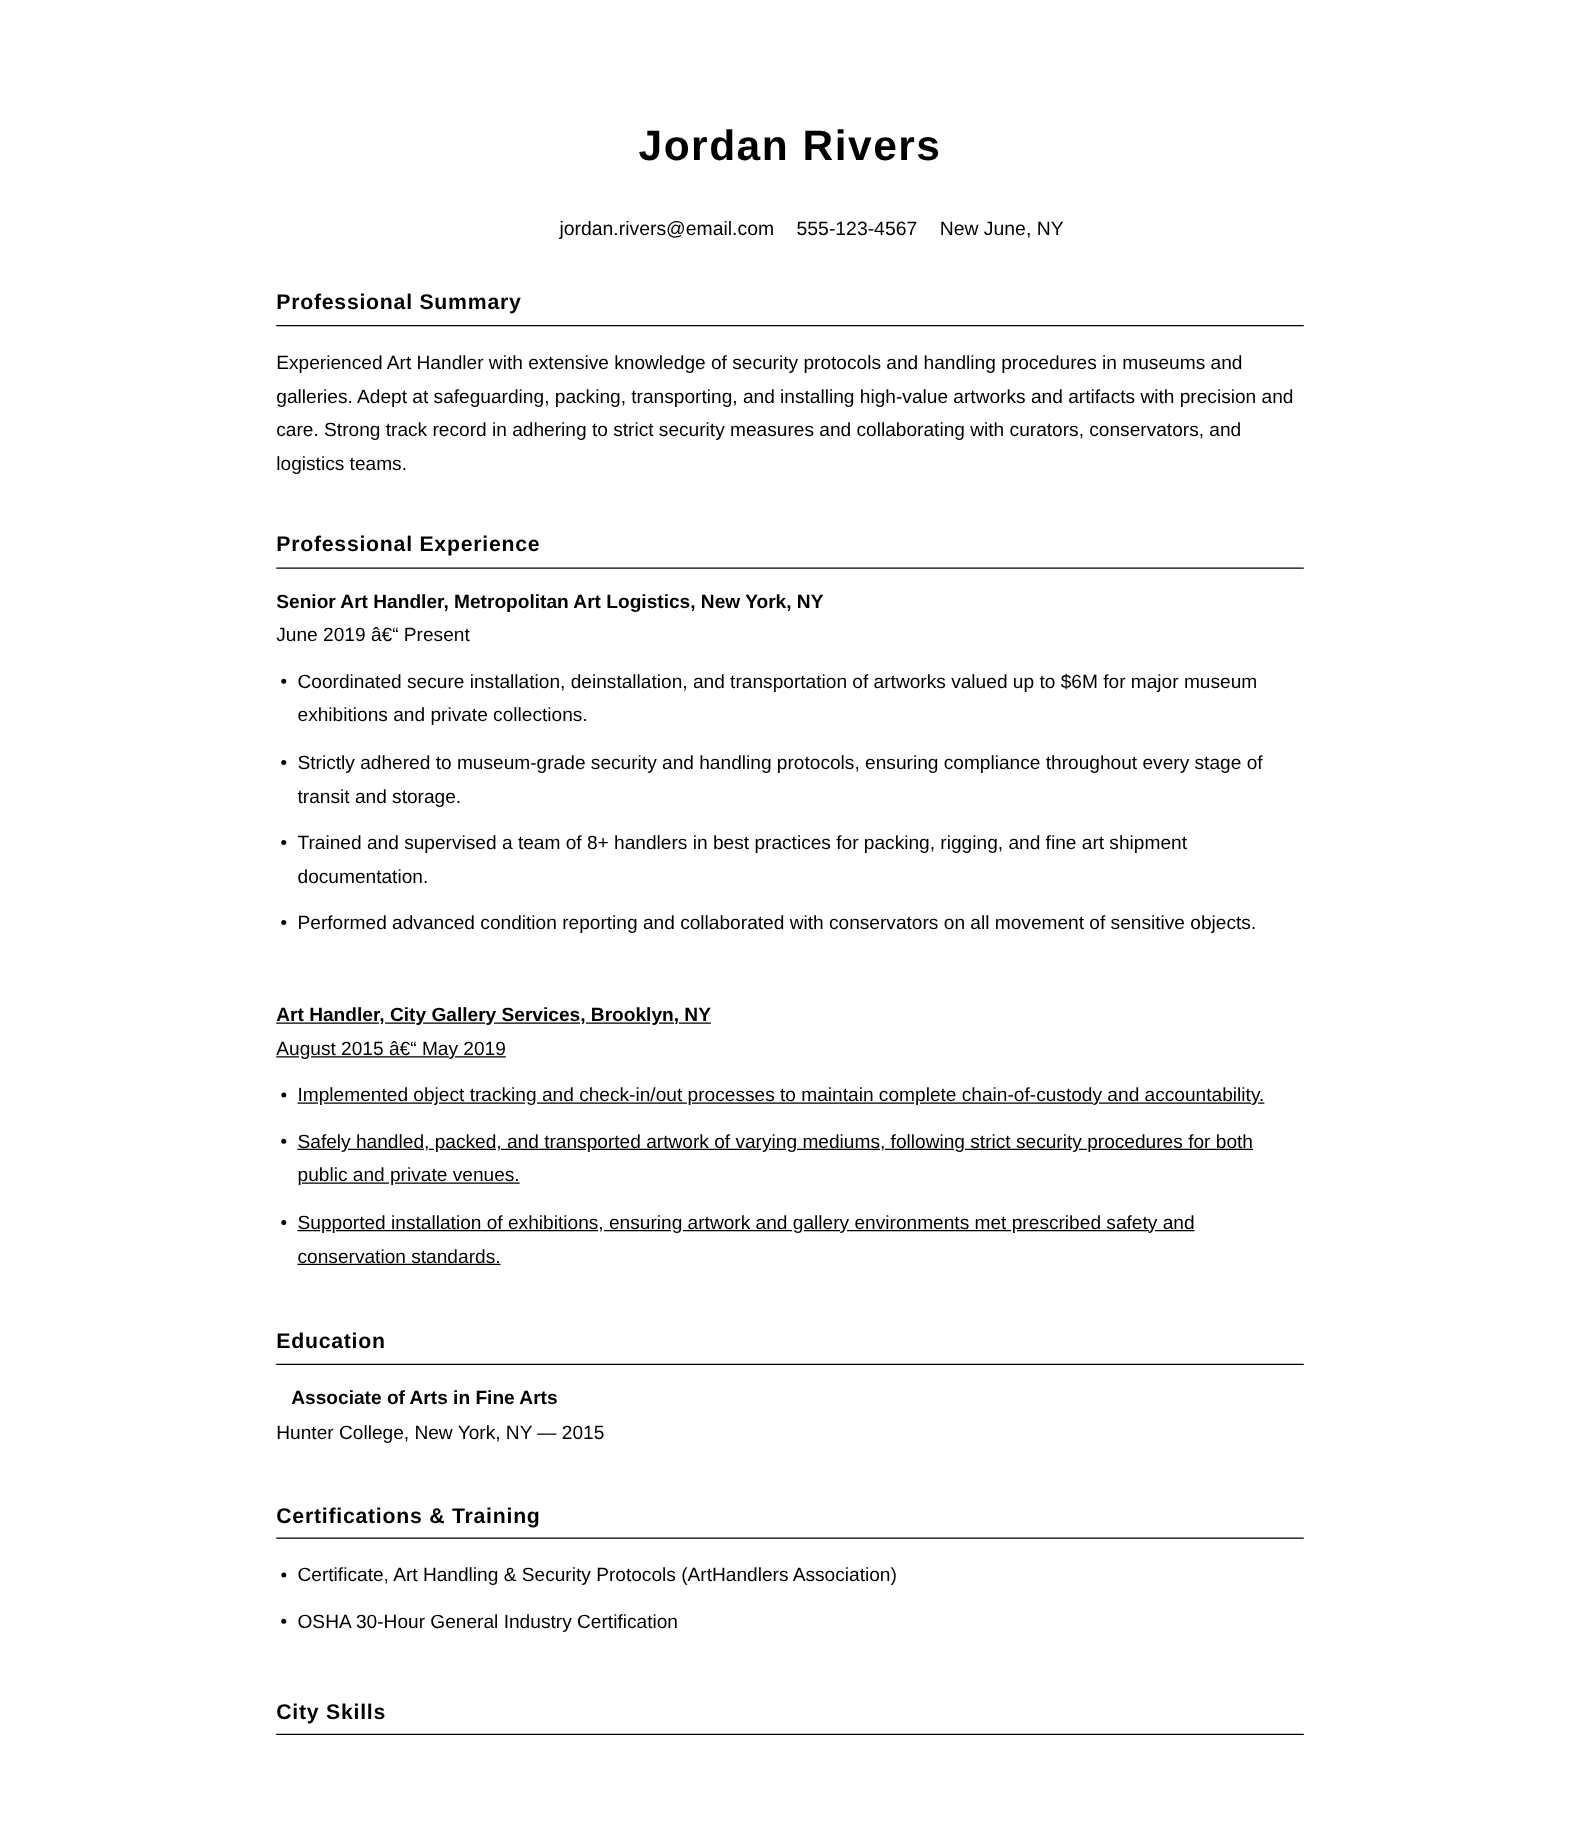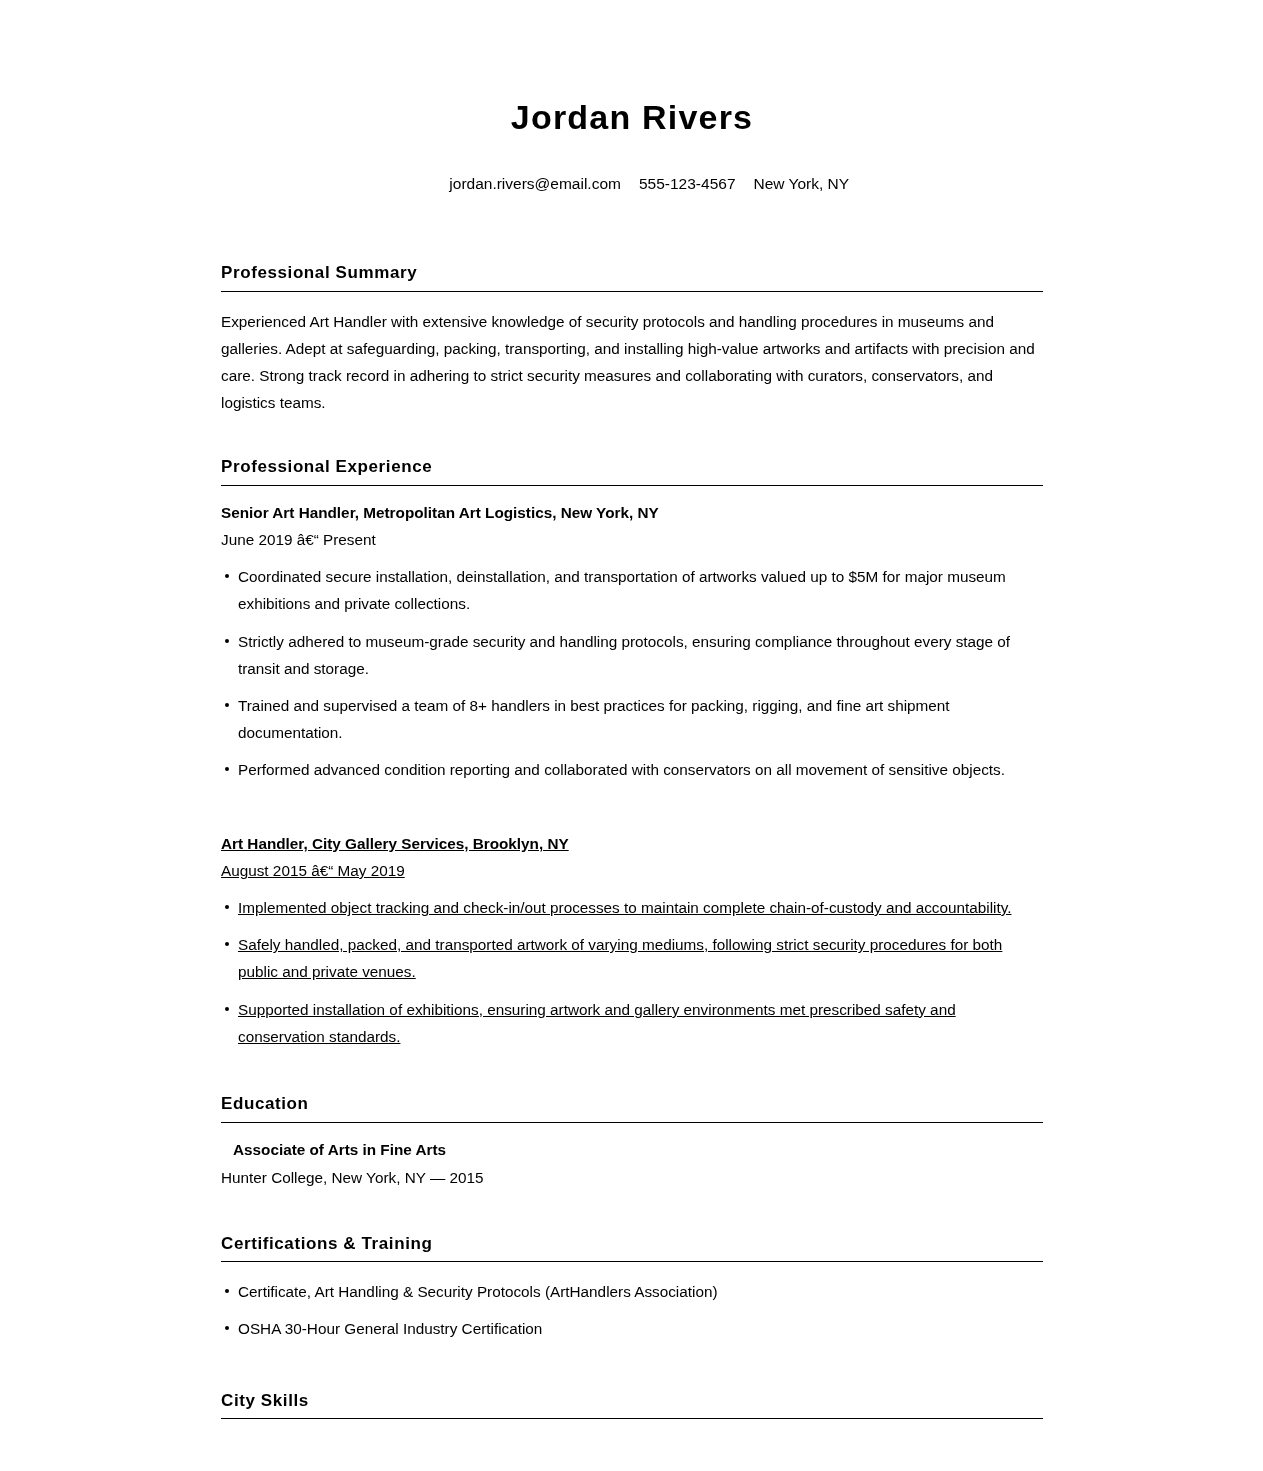--- a/index.html
+++ b/index.html
@@ -135,54 +135,54 @@
     font-size: 15.3px;
     line-height: 1.45;
     margin: 0;
   }
 
   .section-empty-body {
     min-height: 2px;
   }
 
   
-  .section.summary { margin-top: 51px; }
+  .section.summary { margin-top: 20px; }
   .section.experience { margin-top: 41px; }
   .section.education { margin-top: 44px; }
   .section.certifications { margin-top: 45px; }
   .section.skills { margin-top: 48px; }
 </style>
 </head>
 <body>
 
 <div class="page">
   <div class="content">
 
     <div class="header">
       <h1 class="name">Jordan Rivers</h1>
       <div class="contact">
-        <span>jordan.rivers@email.com</span><span class="contact-sep"></span><span>555-123-4567</span><span class="contact-sep"></span><span>New York, NY</span>
+        <span>jordan.rivers@email.com</span><span class="contact-sep"></span><span>555-123-4567</span><span class="contact-sep"></span><span>New June, NY</span>
       </div>
     </div>
 
     <div class="section summary">
       <h2 class="section-title">Professional Summary</h2>
       <hr class="rule">
       <p class="para">Experienced Art Handler with extensive knowledge of security protocols and handling procedures in museums and galleries. Adept at safeguarding, packing, transporting, and installing high-value artworks and artifacts with precision and care. Strong track record in adhering to strict security measures and collaborating with curators, conservators, and logistics teams.</p>
     </div>
 
     <div class="section experience">
       <h2 class="section-title">Professional Experience</h2>
       <hr class="rule">
 
       <div class="job">
         <p class="job-title">Senior Art Handler, Metropolitan Art Logistics, New York, NY</p>
         <p class="job-dates">June 2019 â€“ Present</p>
         <ul class="bullets">
-          <li>Coordinated secure installation, deinstallation, and transportation of artworks valued up to $5M for major museum exhibitions and private collections.</li>
+          <li>Coordinated secure installation, deinstallation, and transportation of artworks valued up to $6M for major museum exhibitions and private collections.</li>
           <li>Strictly adhered to museum-grade security and handling protocols, ensuring compliance throughout every stage of transit and storage.</li>
           <li>Trained and supervised a team of 8+ handlers in best practices for packing, rigging, and fine art shipment documentation.</li>
           <li>Performed advanced condition reporting and collaborated with conservators on all movement of sensitive objects.</li>
         </ul>
       </div>
 
       <div class="job">
         <p class="job-title">Art Handler, City Gallery Services, Brooklyn, NY</p>
         <p class="job-dates">August 2015 â€“ May 2019</p>
         <ul class="bullets">

